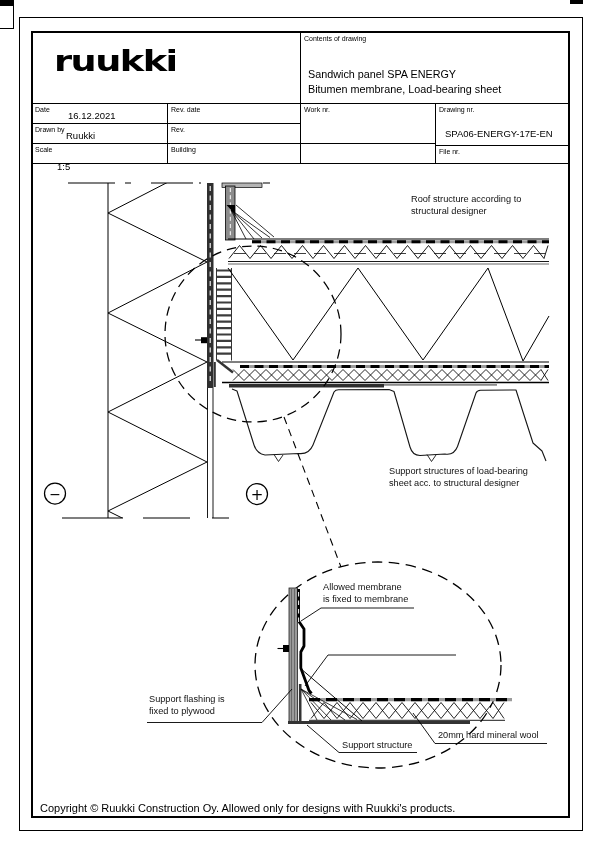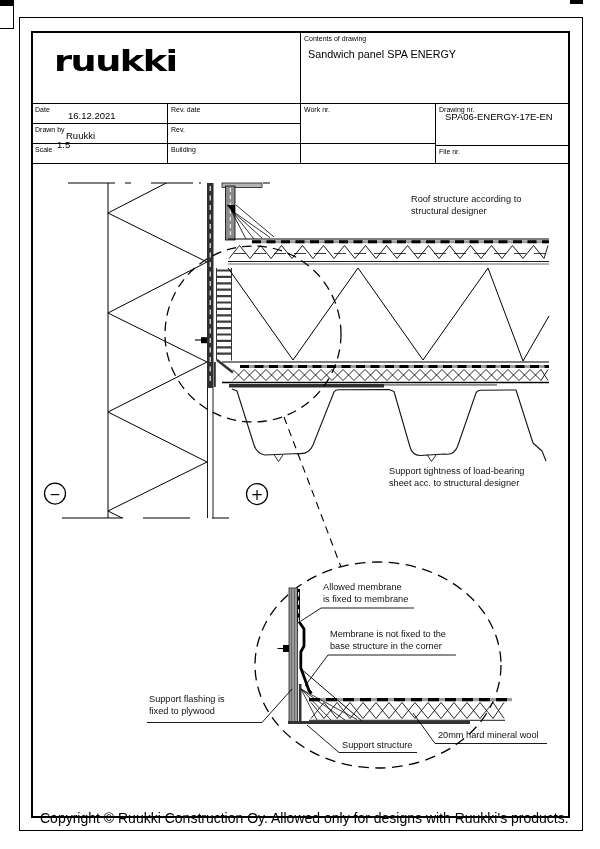--- a/index.html
+++ b/index.html
@@ -1,30 +1,30 @@
 <!DOCTYPE html>
 <html><head>
 <meta charset="utf-8">
 <style>
   html,body{margin:0;padding:0;background:#e8e8e8;}
   .page{position:relative;width:600px;height:849px;background:#fff;overflow:hidden;
         font-family:"Liberation Sans",sans-serif;color:#000;padding-left:7px;}
-  .abs{position:absolute;}
+  .abs{position:absolute;margin-top:20px;}
   .hl{position:absolute;height:1px;background:#000;}
   .vl{position:absolute;width:1px;background:#000;}
   .frame{position:absolute;border:2px solid #000;box-sizing:border-box;}
   .outer{position:absolute;border:1px solid #000;box-sizing:border-box;}
   .lbl{position:absolute;font-size:7px;line-height:8px;color:#000;}
   .val{position:absolute;font-size:9.5px;line-height:10px;color:#000;}
   .titlelines{position:absolute;font-size:10.8px;line-height:15.2px;color:#000;}
   .ann{position:absolute;font-size:9.2px;line-height:11.5px;color:#111;}
   .logo{position:absolute;font-family:"DejaVu Sans",sans-serif;font-weight:bold;
         font-size:36px;letter-spacing:-1.5px;transform:scale(1.02,.8);
         transform-origin:left top;color:#000;}
-  .copyright{position:absolute;font-size:14px;color:#000;margin-top:8px;}
+  .copyright{position:absolute;font-size:11px;color:#000;}
   svg{position:absolute;left:0;top:0;}
   .mark{position:absolute;background:#000;}
 </style>
 </head>
 <body>
 
 <div class="page">
 
   <div class="mark" style="left:0;top:0;width:13px;height:6px"></div>
   <div class="mark" style="left:13px;top:0;width:1px;height:28px"></div>
@@ -41,33 +41,34 @@
   <div class="hl" style="left:31px;top:163px;width:539px"></div>
   <div class="vl" style="left:167px;top:103px;height:60px"></div>
   <div class="vl" style="left:300px;top:31px;height:132px"></div>
   <div class="vl" style="left:435px;top:103px;height:60px"></div>
 
   <div class="logo" style="left:54px;top:45px">ruukki</div>
 
   <div class="lbl" style="left:304px;top:35px">Contents of drawing</div>
   <div class="titlelines abs" style="left:308px;top:47px">
     <div>Sandwich panel SPA ENERGY</div>
+    <div>Bitumen membrane, Load-bearing sheet</div>
   </div>
 
   <div class="lbl" style="left:35px;top:106px">Date</div>
   <div class="val" style="left:68px;top:111px">16.12.2021</div>
   <div class="lbl" style="left:171px;top:106px">Rev. date</div>
   <div class="lbl" style="left:304px;top:106px">Work nr.</div>
   <div class="lbl" style="left:439px;top:106px">Drawing nr.</div>
-  <div class="val" style="left:445px;top:112px">SPA06-ENERGY-17E-EN</div>
+  <div class="val" style="left:445px;top:129px">SPA06-ENERGY-17E-EN</div>
   <div class="lbl" style="left:35px;top:126px">Drawn by</div>
   <div class="val" style="left:66px;top:131px">Ruukki</div>
   <div class="lbl" style="left:171px;top:126px">Rev.</div>
   <div class="lbl" style="left:35px;top:146px">Scale</div>
-  <div class="val" style="left:57px;top:140px">1:5</div>
+  <div class="val" style="left:57px;top:162px">1:5</div>
   <div class="lbl" style="left:171px;top:146px">Building</div>
   <div class="lbl" style="left:439px;top:148px">File nr.</div>
 
   <svg width="600" height="849" viewBox="0 0 600 849">
     <defs>
       <clipPath id="wallclip">
           <rect x="100" y="183" width="114" height="335"></rect>
         </clipPath>
     </defs>
 
@@ -168,30 +169,26 @@
       <circle cx="257" cy="494" r="10.5" fill="none" stroke="#000" stroke-width="1.25"></circle>
       <text x="257" y="494.5" text-anchor="middle" dominant-baseline="central" font-family="DejaVu Sans, sans-serif" font-size="15" fill="#000">+</text>
     </g>
   </svg>
 
   <div class="ann" style="left:411px;top:194px">
     <div>Roof structure according to</div>
     <div>structural designer</div>
   </div>
   <div class="ann" style="left:389px;top:466px">
-    <div>Support tightness of load-bearing</div>
+    <div>Support structures of load-bearing</div>
     <div>sheet acc. to structural designer</div>
   </div>
   <div class="ann" style="left:323px;top:582px">
     <div>Allowed membrane</div>
     <div>is fixed to membrane</div>
-  </div>
-  <div class="ann" style="left:330px;top:629px">
-    <div>Membrane is not fixed to the</div>
-    <div>base structure in the corner</div>
   </div>
   <div class="ann" style="left:149px;top:694px">
     <div>Support flashing is</div>
     <div>fixed to plywood</div>
   </div>
   <div class="ann" style="left:342px;top:740px">Support structure</div>
   <div class="ann" style="left:438px;top:730px">20mm hard mineral wool</div>
 
   <div class="copyright" style="left:40px;top:802px">Copyright © Ruukki Construction Oy. Allowed only for designs with Ruukki's products.</div>
 

